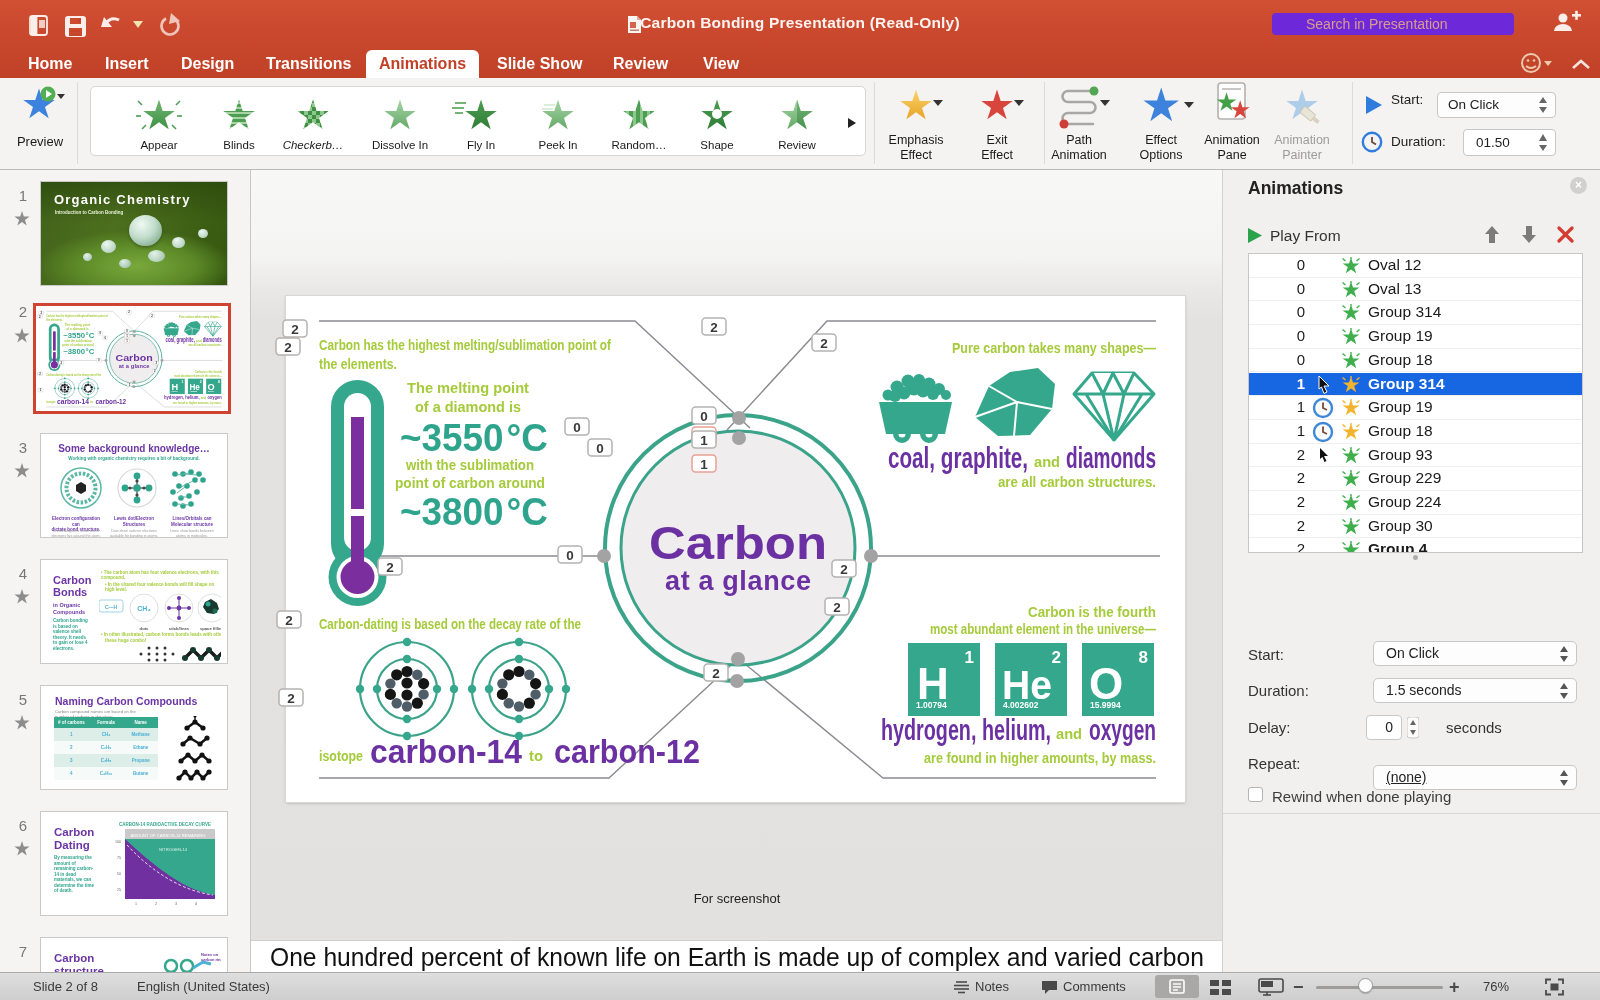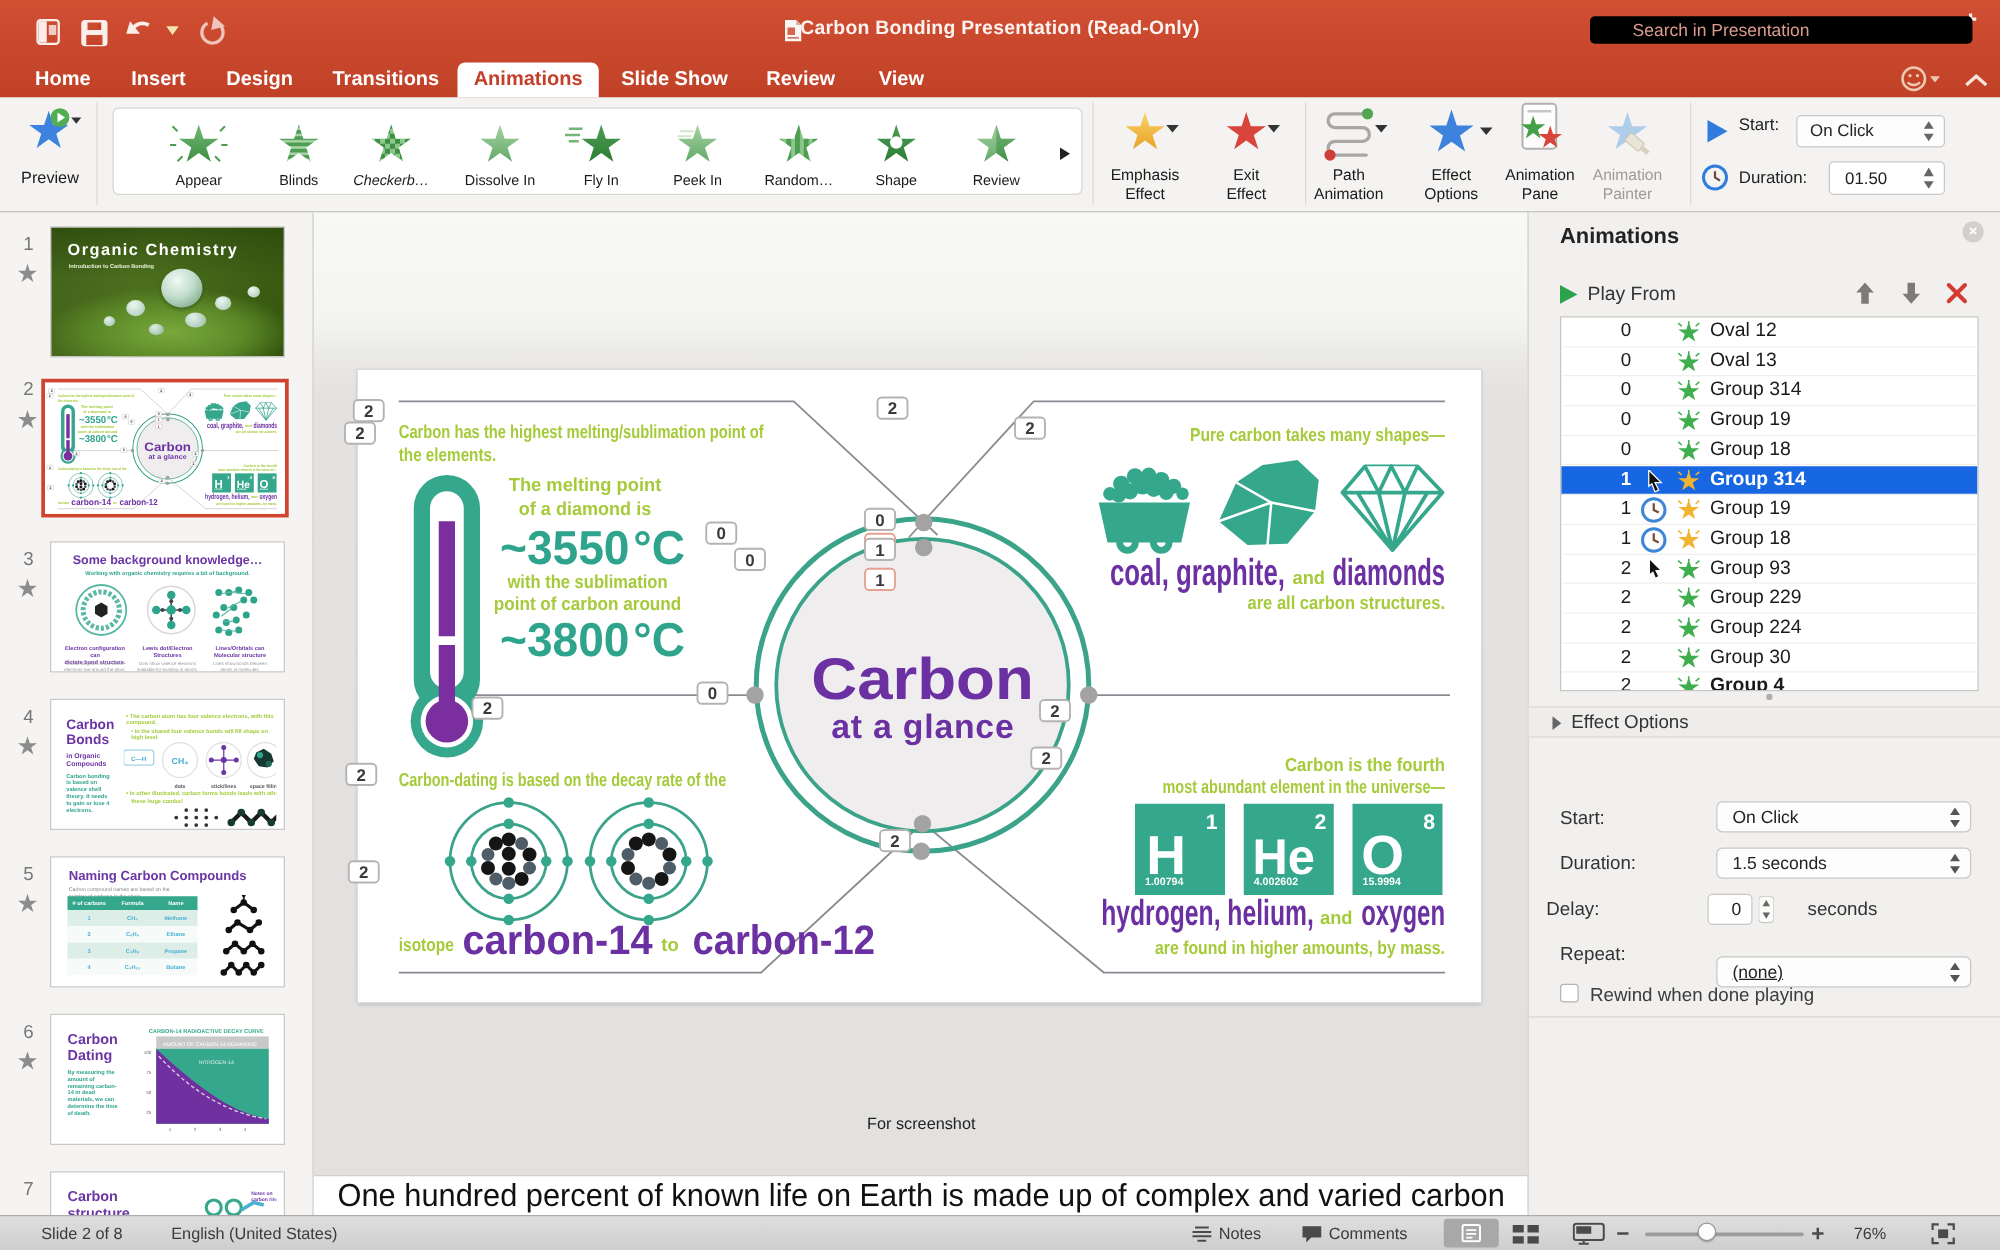--- a/index.html
+++ b/index.html
@@ -1,20 +1,20 @@
 <!DOCTYPE html>
 <html><head><meta charset="utf-8">
 <style>
 html,body{margin:0;padding:0;}
 body{width:1600px;height:1000px;overflow:hidden;position:relative;font-family:"Liberation Sans",sans-serif;background:#e3e2e1;}
 .abs{position:absolute;}
 
 #titlebar{left:0;top:0;width:1600px;height:78px;background:linear-gradient(#d14f33,#c04127);}
 #title{left:0;top:14px;width:1600px;text-align:center;color:#fdf3f0;font-size:15.5px;font-weight:bold;letter-spacing:.2px;}
-#searchbox{left:1272px;top:13px;width:306px;height:22px;background:#000000;border-radius:4px;text-decoration:underline;}
+#searchbox{left:1272px;top:13px;width:242px;height:22px;background:#6d28d9;border-radius:4px;text-decoration:underline;}
 #searchbox .ph{position:absolute;left:34px;top:3px;color:#dc9c8d;font-size:14px;}
 
 .tab{top:50px;height:28px;line-height:27px;color:#fff;font-size:16px;font-weight:bold;}
 #tabsel{left:366px;top:50px;width:113px;height:28px;background:#fff;border-radius:6px 6px 0 0;text-align:center;line-height:28px;color:#c23f28;font-size:16px;font-weight:bold;}
 
 #ribbon{left:0;top:78px;width:1600px;height:92px;background:#f4f3f2;border-bottom:1px solid #bcbab8;box-sizing:border-box;}
 .rdiv{width:1px;background:#dddbd9;top:4px;height:82px;}
 #gallery{left:90px;top:8px;width:776px;height:70px;background:#fff;border:1px solid #d8d6d4;border-radius:5px;box-sizing:border-box;}
 .glabel{font-size:11.5px;color:#1a1a1a;top:61px;text-align:center;width:90px;}
 .blabel{font-size:12.5px;color:#1a1a1a;text-align:center;line-height:14.5px;}
@@ -975,37 +975,31 @@
           <g stroke="#3fae4c" stroke-width="1.3">
             <line x1="0.5" y1="1.5" x2="3.5" y2="4"></line>
             <line x1="17.5" y1="1.5" x2="14.5" y2="4"></line>
             <line x1="9" y1="-0.5" x2="9" y2="2"></line>
           </g>
         </svg>
         <span style="position:absolute;left:119px;top:2px;font-size:15.5px;font-weight:bold;color:#1a1a1a;">Group 4</span>
       </div>
     </div>
 <div class="abs" style="left:190px;top:385px;width:5px;height:5px;border-radius:50%;background:#b0aeac;"></div>
-<div class="abs phead prow" style="top:395px;">
-      <svg style="position:absolute;left:17px;top:7px;" width="11" height="11">
-        <polygon points="2,0 9,5.5 2,11" fill="#666"></polygon>
-      </svg>
-      <span style="position:absolute;left:34px;">Effect Options</span>
-    </div>
 <div class="abs prow" style="left:25px;top:476px;">Start:</div>
 <div class="abs combo" style="top:471px;">On Click<svg class="spin" width="9" height="16" style="top:4px;">
         <polygon points="0,6 8,6 4,0" fill="#555"></polygon>
         <polygon points="0,10 8,10 4,16" fill="#555"></polygon>
       </svg></div>
 <div class="abs prow" style="left:25px;top:512px;">Duration:</div>
 <div class="abs combo" style="top:508px;">1.5 seconds<svg class="spin" width="9" height="16" style="top:4px;">
         <polygon points="0,6 8,6 4,0" fill="#555"></polygon>
         <polygon points="0,10 8,10 4,16" fill="#555"></polygon>
       </svg></div>
-<div class="abs prow" style="left:14px;top:549px;text-align:right;">Delay:</div>
+<div class="abs prow" style="left:25px;top:549px;text-align:right;">Delay:</div>
 <div class="abs" style="left:143px;top:545px;width:36px;height:25px;background:#fff;border:1px solid #c9c7c5;border-radius:4px;box-sizing:border-box;font-size:14px;color:#222;line-height:23px;text-align:right;padding-right:8px;">0</div>
 <svg class="abs" style="left:184px;top:547px;" width="12" height="22">
       <rect x="0" y="0" width="12" height="21" rx="3" fill="#fbfbfa" stroke="#c9c7c5"></rect>
       <polygon points="3,8 9,8 6,3" fill="#666"></polygon>
       <polygon points="3,13 9,13 6,18" fill="#666"></polygon>
     </svg>
 <div class="abs prow" style="left:223px;top:549px;">seconds</div>
 <div class="abs prow" style="left:25px;top:585px;">Repeat:</div>
 <div class="abs combo" style="top:595px;text-decoration:underline;">(none)<svg class="spin" width="9" height="16" style="top:4px;">
         <polygon points="0,6 8,6 4,0" fill="#555"></polygon>

